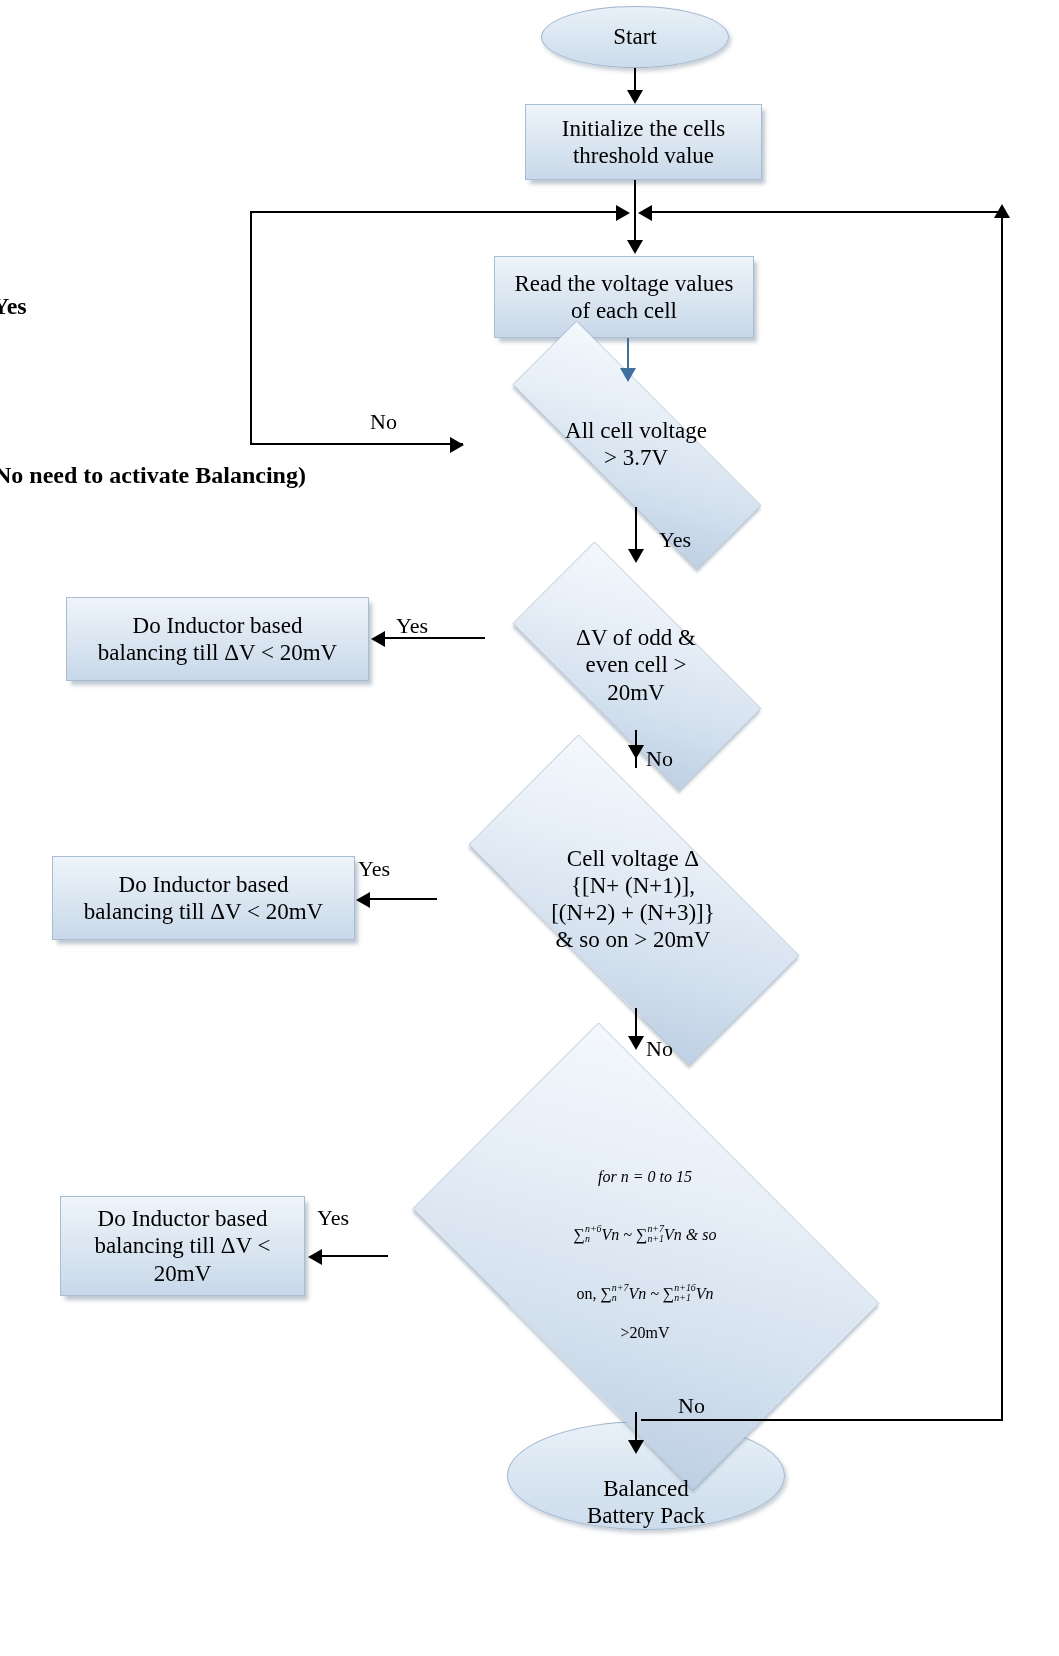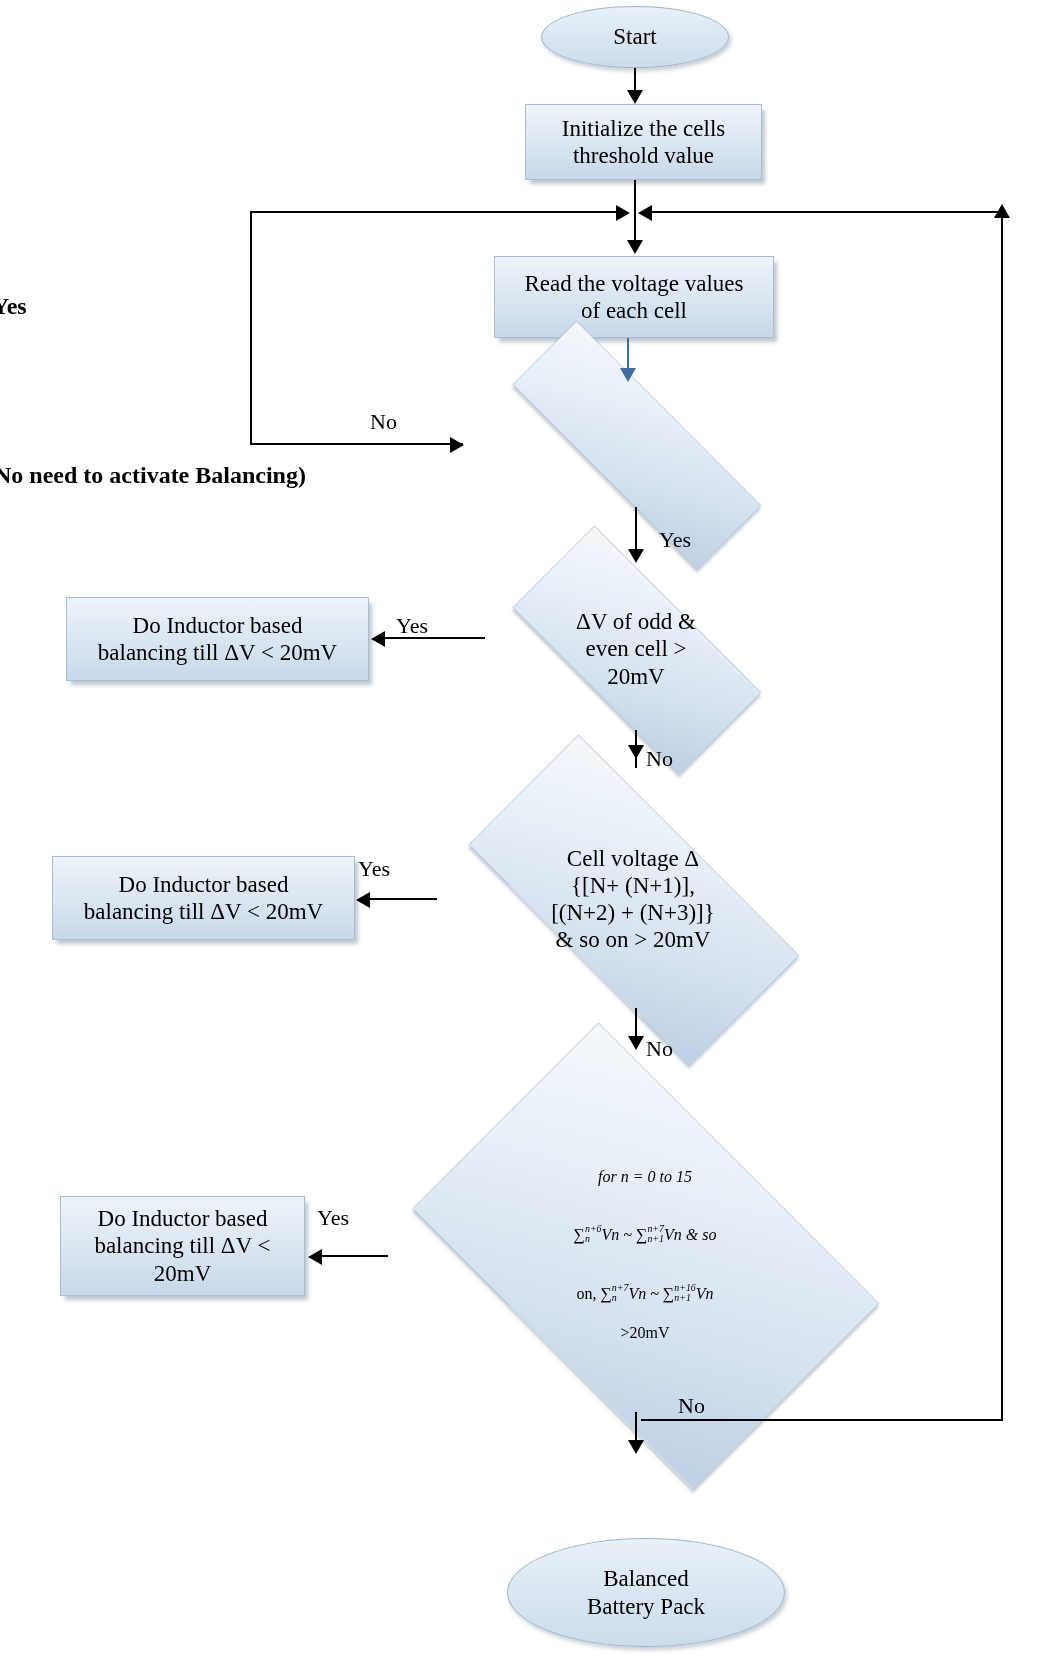--- a/index.html
+++ b/index.html
@@ -65,30 +65,32 @@
 
   <div class="node process" style="left:525px;top:104px;width:237px;height:76px;">
     <span class="txt">Initialize the cells
 threshold value</span>
   </div>
 
   <div class="node terminator" style="left:541px;top:6px;width:188px;height:62px;">
     <span class="txt">Start</span>
   </div>
 
-  <div class="node process" style="left:494px;top:256px;width:280px;height:82px;">
+  <div class="node process" style="left:494px;top:256px;width:260px;height:82px;">
     <span class="txt">Read the voltage values
 of each cell</span>
   </div>
 
   <div class="node decision" style="left:452px;top:381px;width:368px;height:126px;">
     <div class="dia"></div>
+    <span class="txt">All cell voltage
+&gt; 3.7V</span>
   </div>
 
-  <div class="node decision" style="left:470px;top:568px;width:332px;height:162px;">
+  <div class="node decision" style="left:470px;top:584px;width:332px;height:162px;">
     <div class="dia"></div>
     <span class="txt">ΔV of odd &amp;
 even cell &gt;
 20mV</span>
   </div>
 
   <div class="node process" style="left:66px;top:597px;width:303px;height:84px;">
     <span class="txt">Do Inductor based
 balancing till ΔV &lt; 20mV</span>
   </div>
@@ -119,21 +121,21 @@
       <div>&gt;20mV</div>
     </div>
   </div>
 
   <div class="node process" style="left:60px;top:1196px;width:245px;height:100px;">
     <span class="txt">Do Inductor based
 balancing till ΔV &lt;
 20mV</span>
   </div>
 
-  <div class="node terminator" style="left:507px;top:1538px;width:278px;height:109px;">
+  <div class="node terminator" style="left:507px;top:1421px;width:278px;height:109px;align-items:flex-end;">
     <span class="txt">Balanced
 Battery Pack</span>
   </div>
 
   <div class="line v" style="left:634px;top:68px;height:26px;"></div>
   <div class="arrow down" style="left:627px;top:90px;"></div>
 
   <div class="line v" style="left:634px;top:180px;height:34px;"></div>
 
   <div class="line h" style="left:250px;top:211px;width:372px;"></div>

